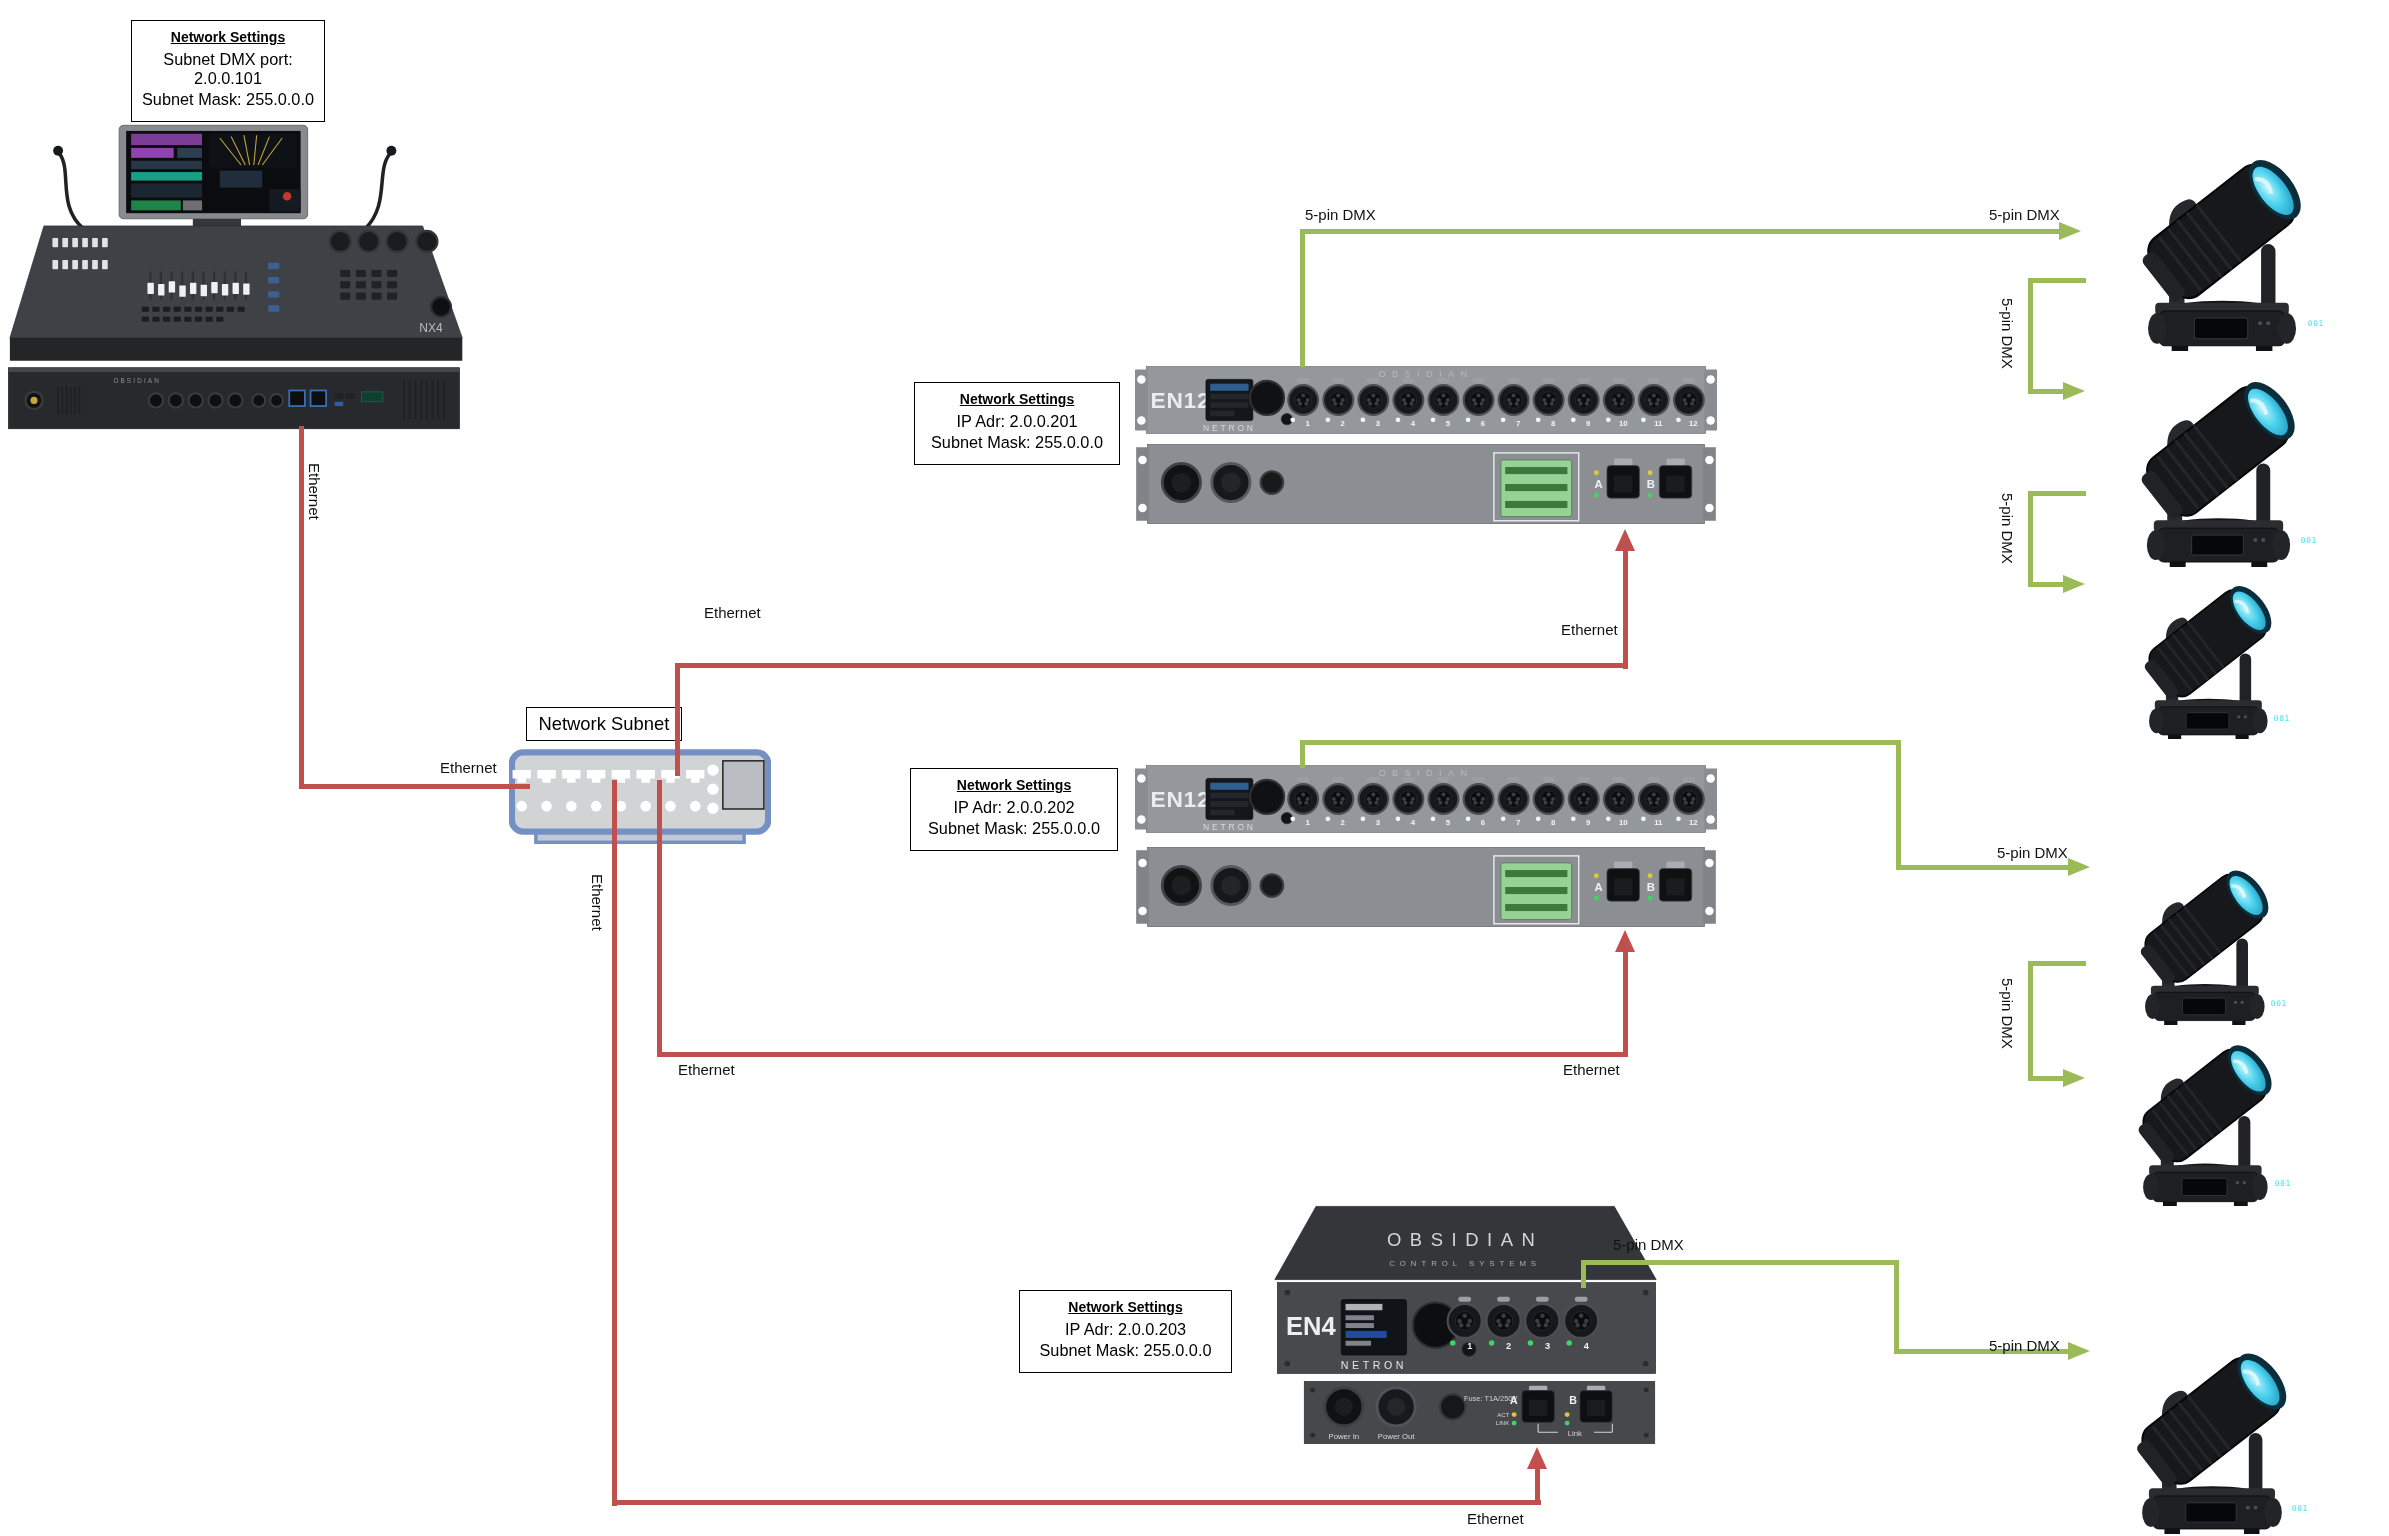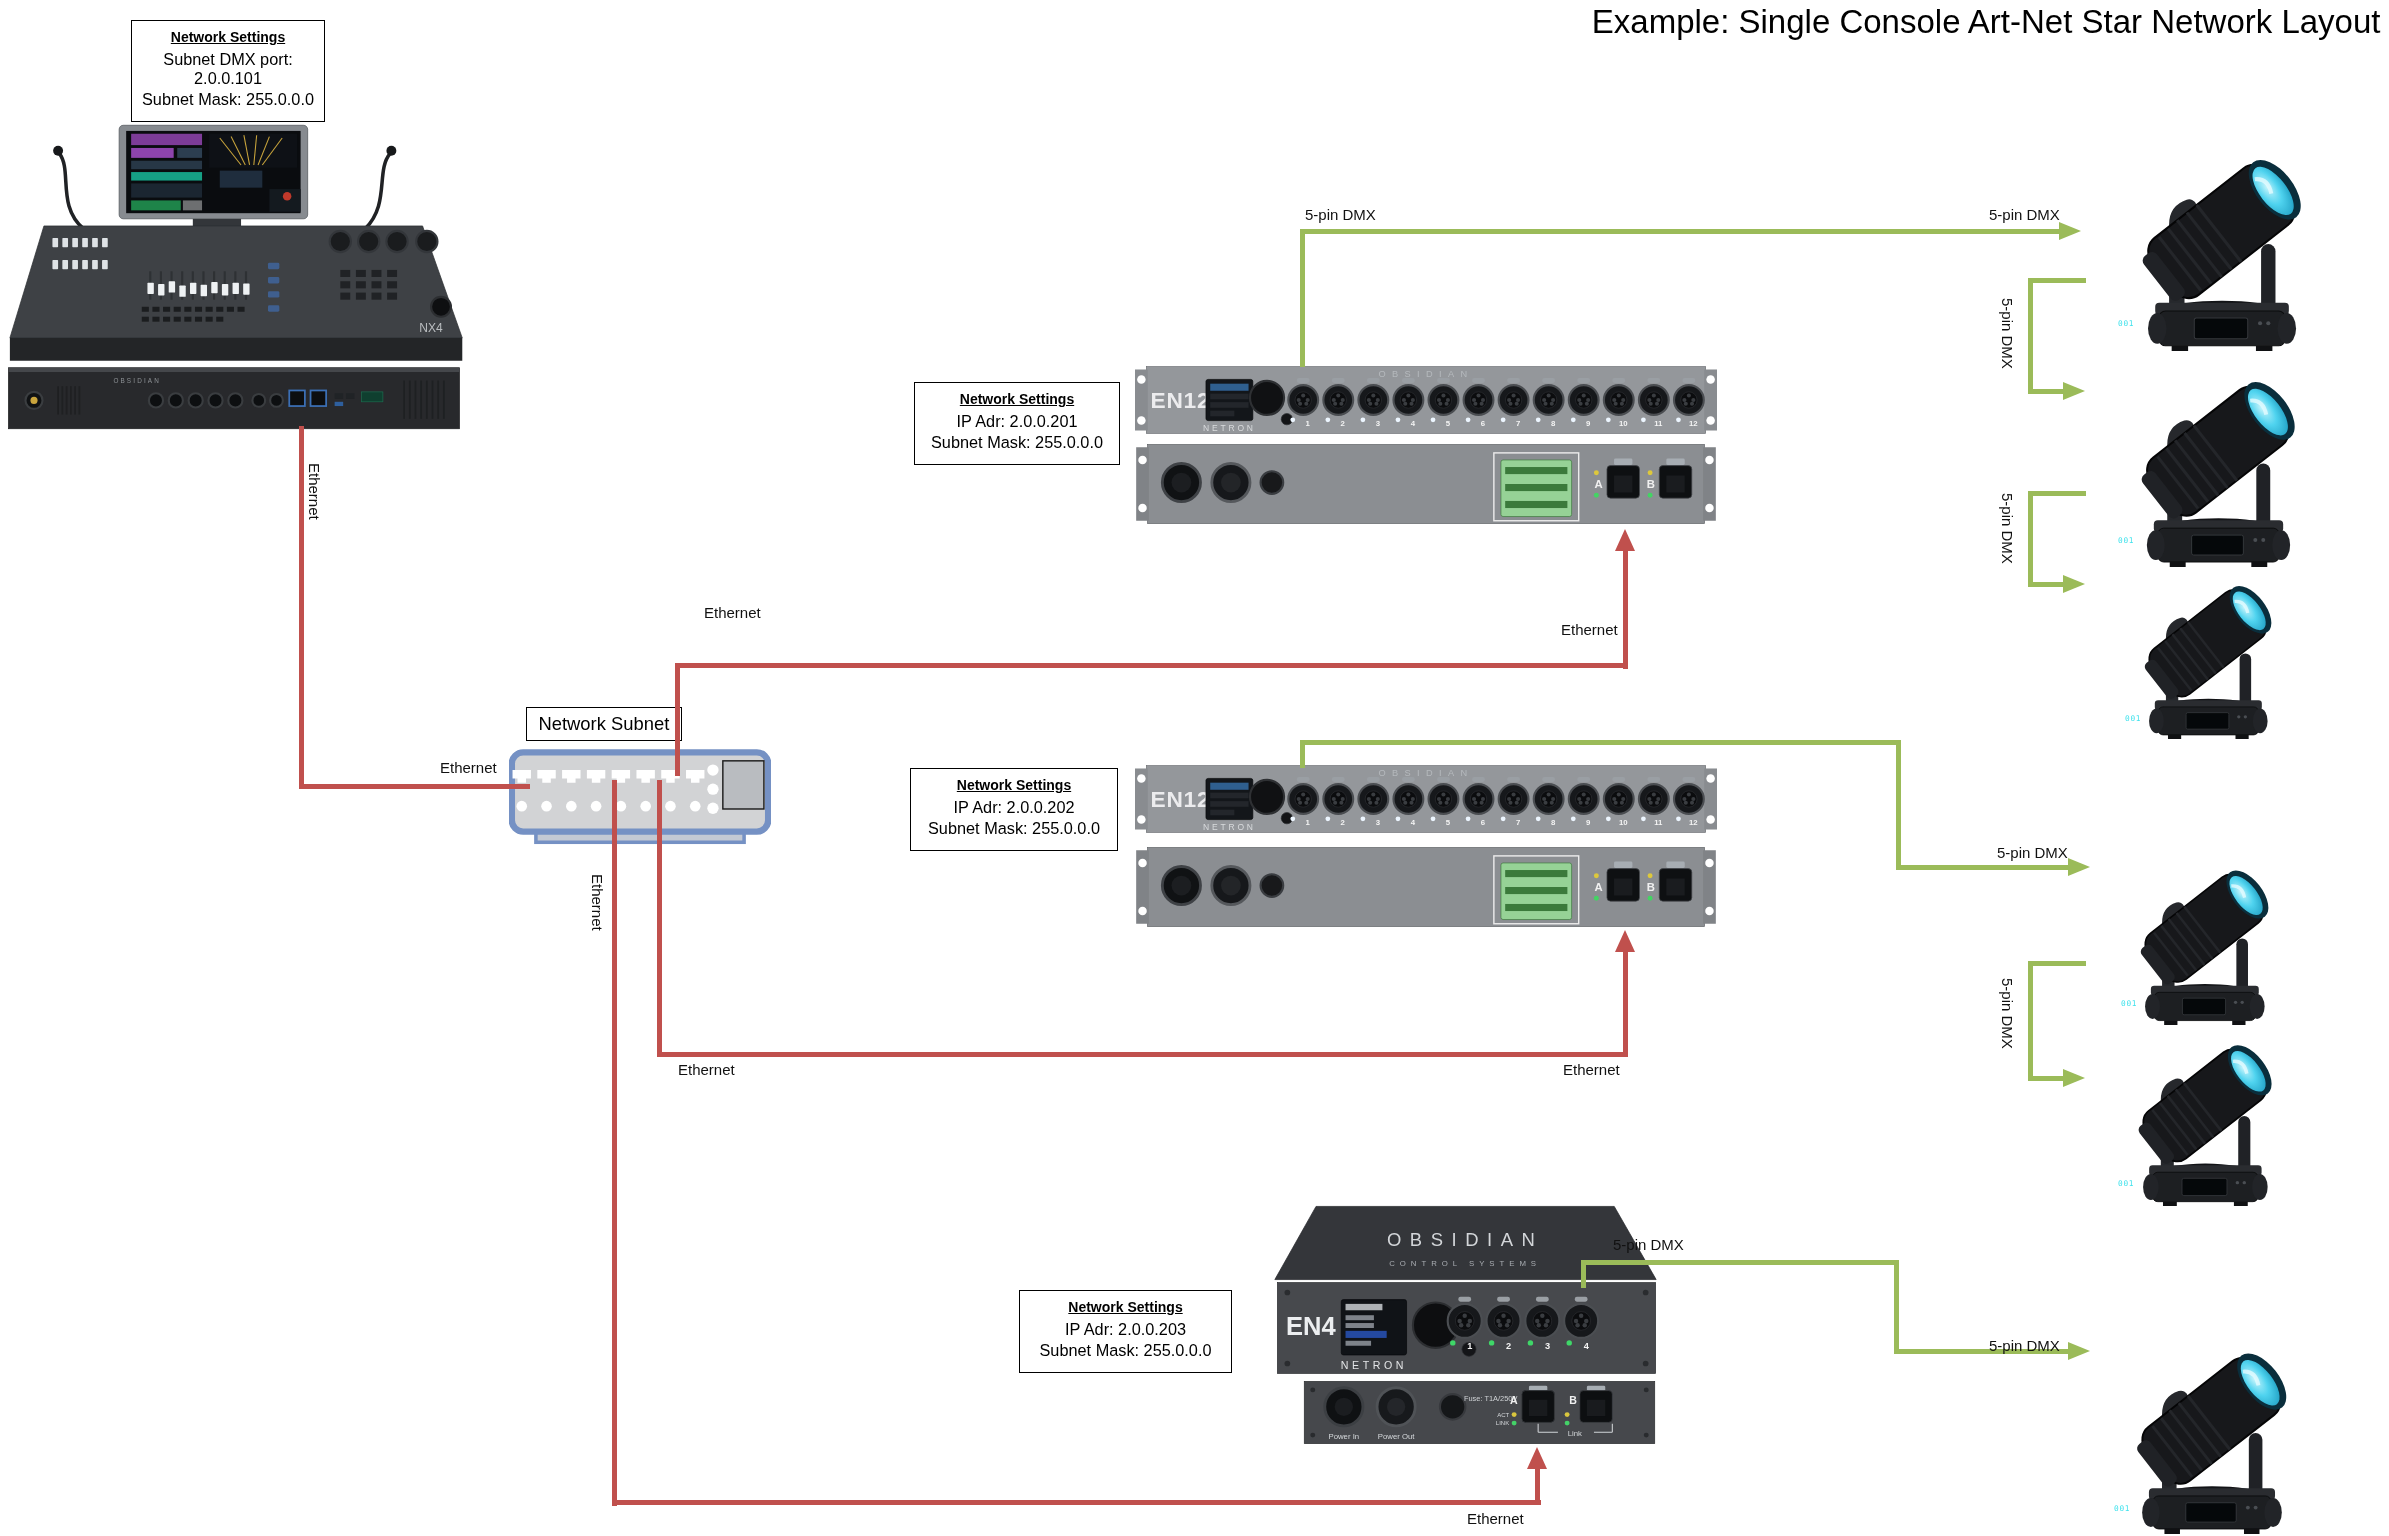--- a/index.html
+++ b/index.html
@@ -14,21 +14,21 @@
   
   .ln{position:absolute;}
   .arr{position:absolute;width:0;height:0;}
   .arr-up{border-left:10px solid transparent;border-right:10px solid transparent;border-bottom:22px solid #C0504D;}
   .arr-right{border-top:9.2px solid transparent;border-bottom:9.2px solid transparent;border-left:22px solid #9BBB59;}
   
   .lbl{position:absolute;font-size:15px;color:#111;white-space:nowrap;}
   .lbl-v{position:absolute;font-size:15px;color:#111;writing-mode:vertical-rl;white-space:nowrap;}
   .dev{position:absolute;}
   .fixture{position:absolute;}
-  .fixdisp{position:absolute;left:0;top:85.6%;width:100%;text-align:left;font-size:7.8px;
+  .fixdisp{position:absolute;left:0;top:85.6%;width:100%;text-align:right;font-size:7.8px;
            color:#41e2ec;font-family:"DejaVu Sans Mono", monospace;letter-spacing:0.7px;}
 </style>
 </head>
 <body>
 
 <div id="canvas">
 
   <svg width="0" height="0" style="position:absolute" aria-hidden="true">
     <defs>
       <radialGradient id="lensGrad" cx="40%" cy="38%" r="80%">
@@ -60,21 +60,20 @@
         <ellipse cx="164" cy="193" rx="9" ry="15" fill="#222428"></ellipse>
         <rect x="74" y="183" width="52" height="20" rx="2" fill="#05080a" stroke="#34373b"></rect>
         <circle cx="138" cy="188" r="2" fill="#4a4e53"></circle>
           <circle cx="146" cy="188" r="2" fill="#4a4e53"></circle>
         <rect x="52" y="210" width="16" height="6" fill="#101113"></rect>
         <rect x="134" y="210" width="16" height="6" fill="#101113"></rect>
       </g>
     </defs>
   </svg>
 
-  <div class="title">Example: Single Console Art-Net Star Network Layout</div>
 
   <div class="nsbox" style="left:131px;top:20px;width:194px;">
     <div class="nshead">Network Settings</div>
     <div class="nsline">Subnet DMX port: 2.0.0.101</div>
     <div class="nsline">Subnet Mask: 255.0.0.0</div>
   </div>
 
   <svg class="dev" style="left:7px;top:121px" width="461" height="312" viewBox="0 0 650 440">
 
     <g>

